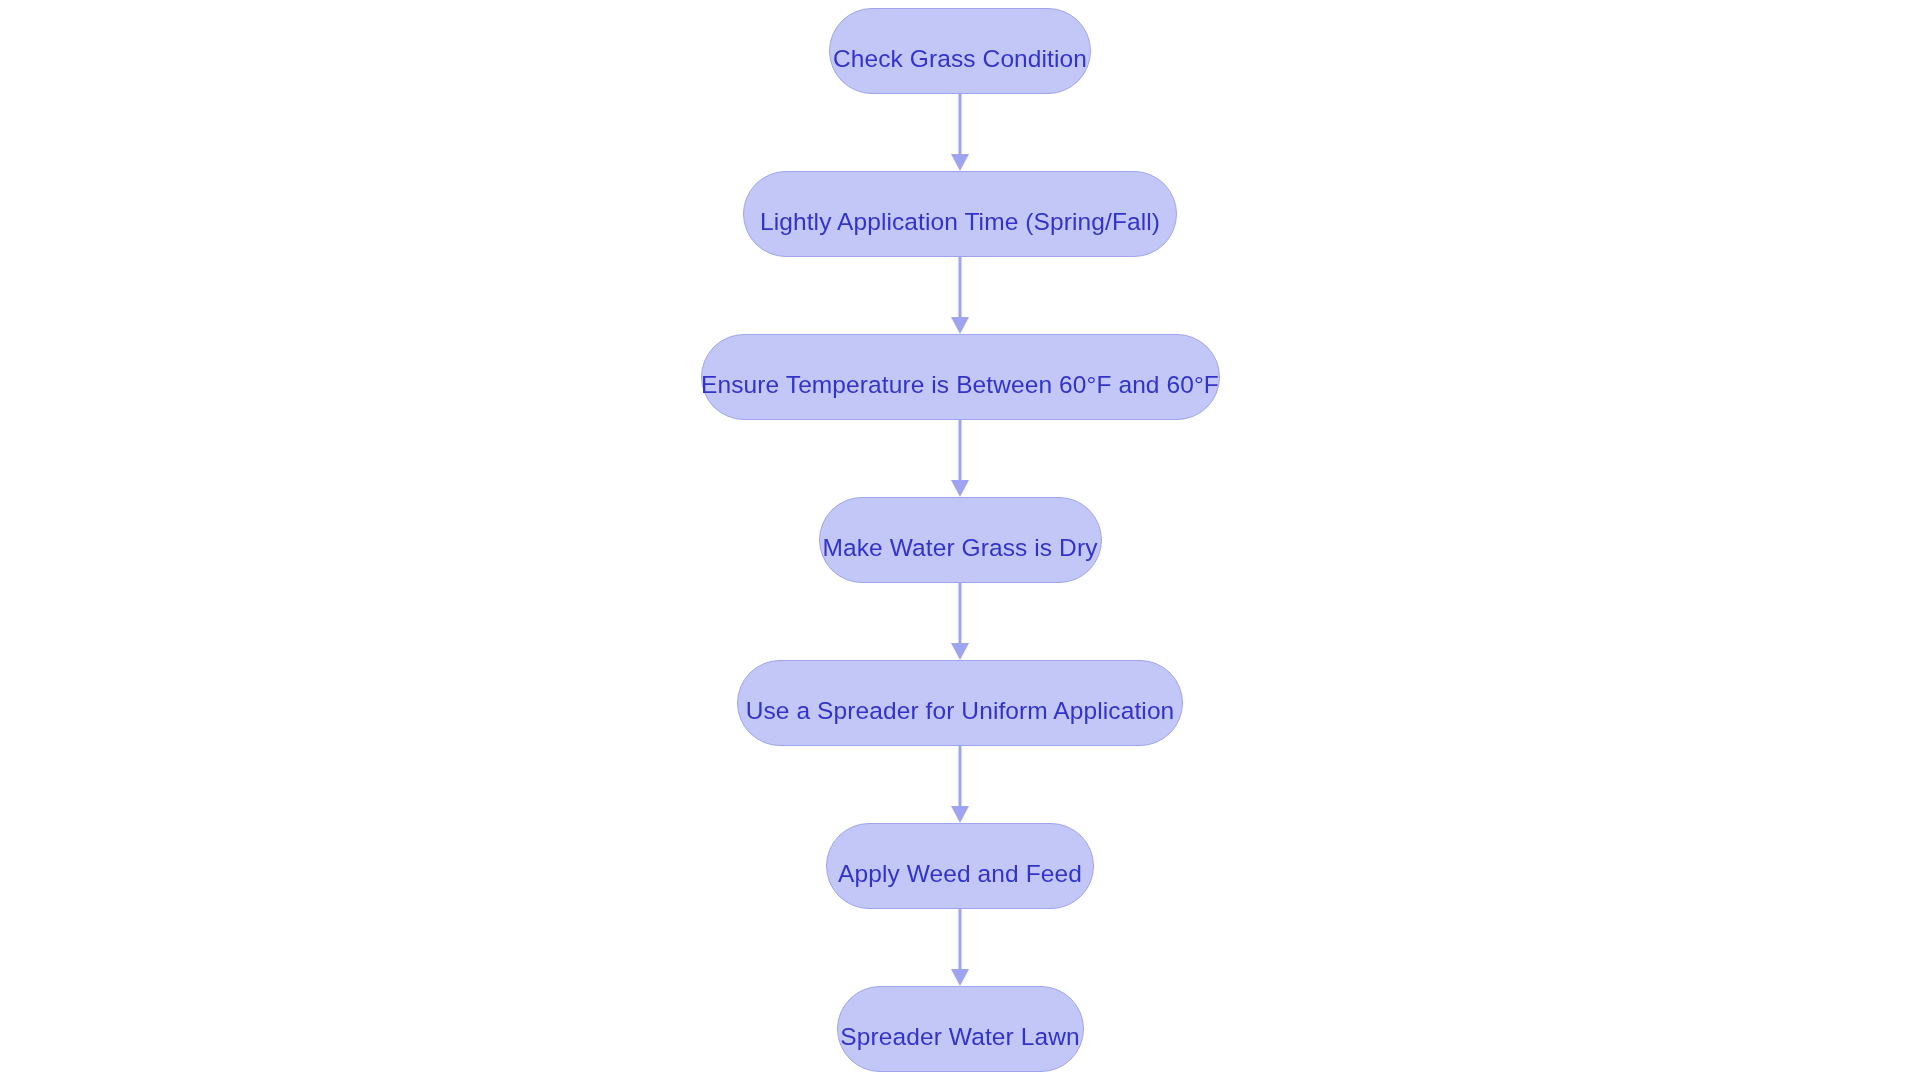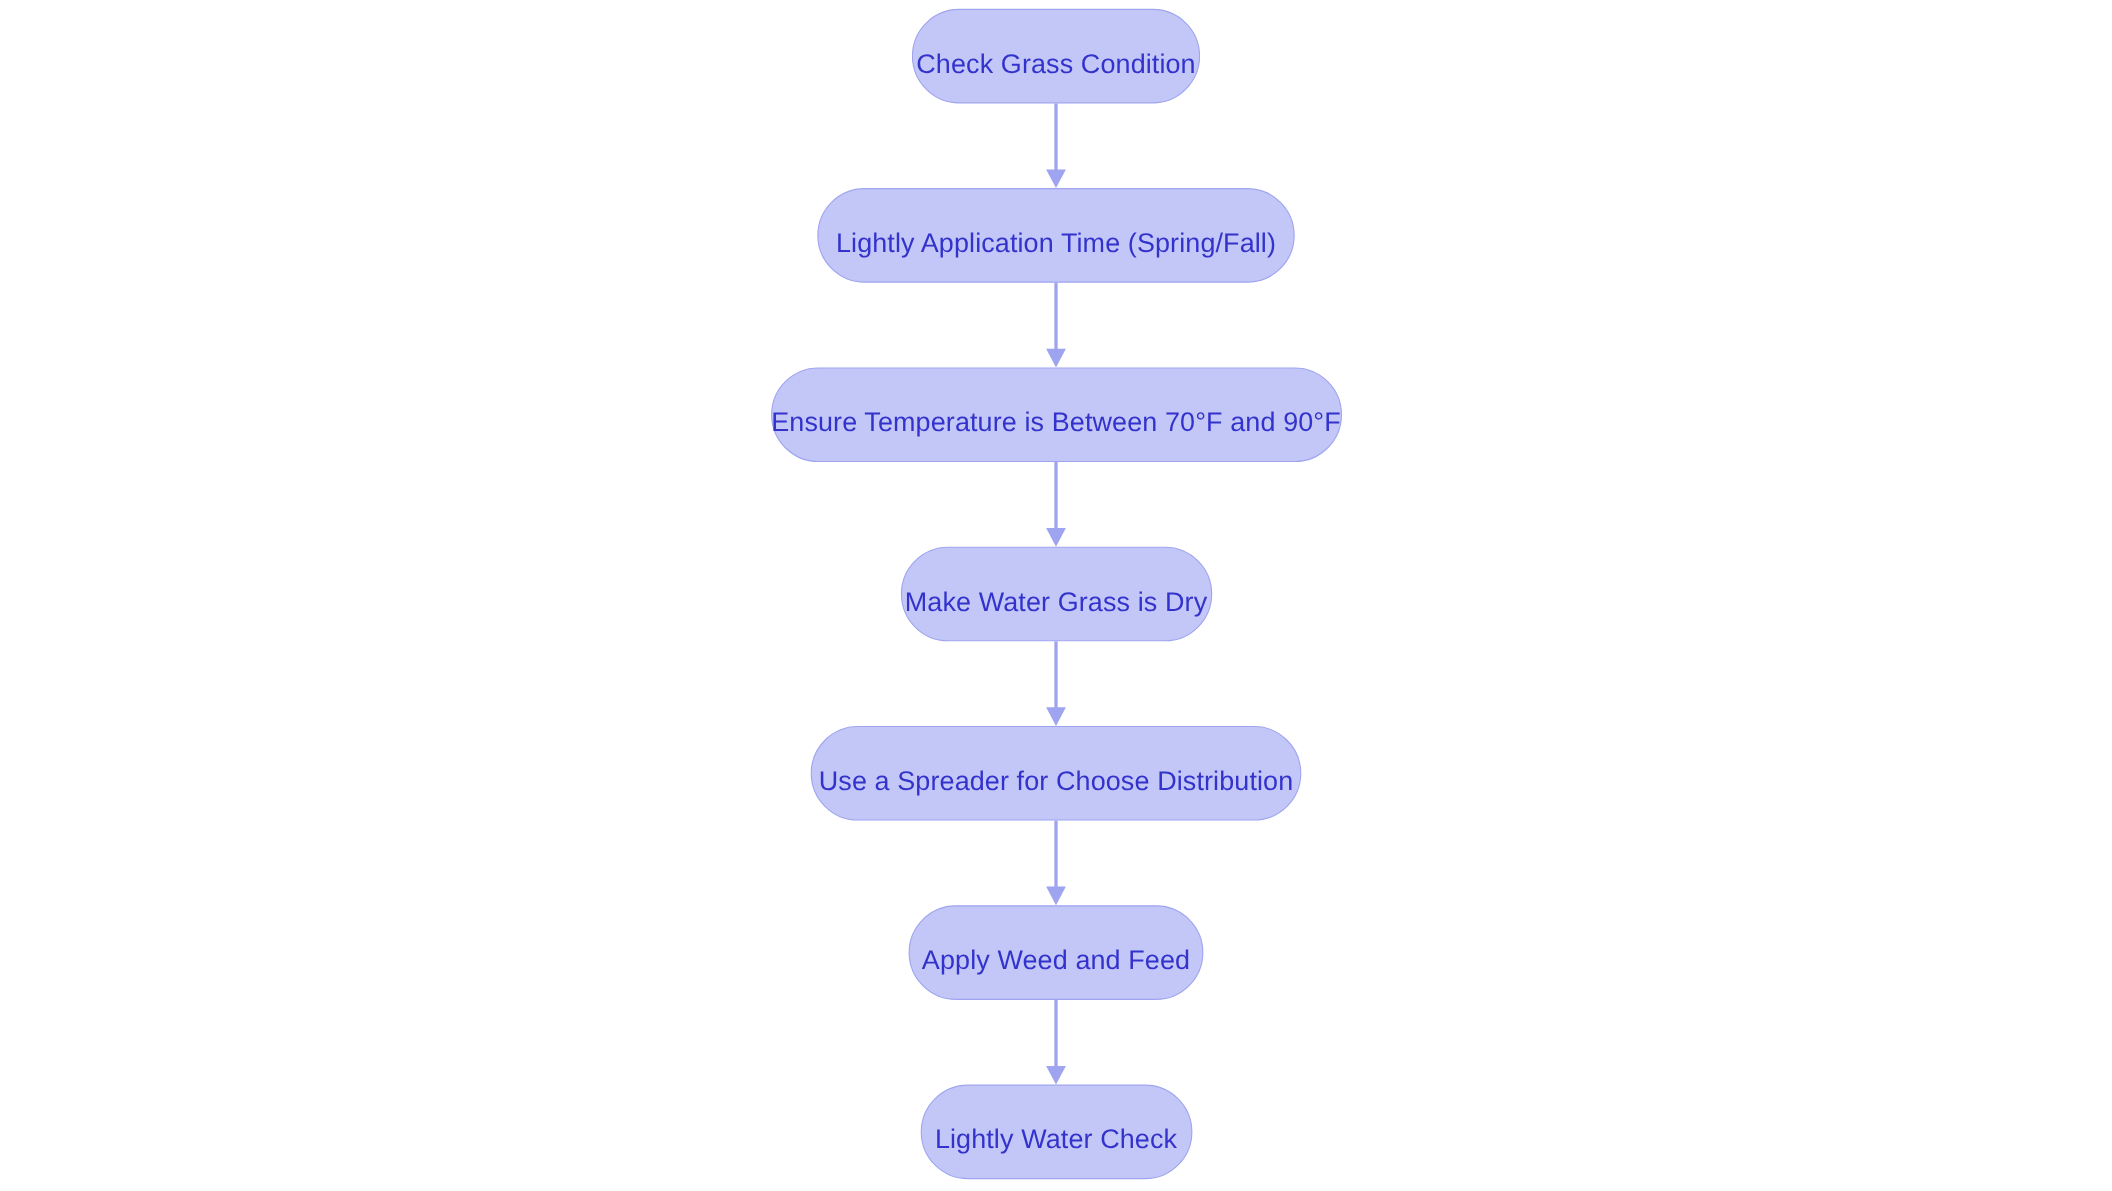--- a/index.html
+++ b/index.html
@@ -117,53 +117,53 @@
     <div class="node w-choose-time">
       <span class="node-label">Lightly Application Time (Spring/Fall)</span>
     </div>
 
     <div class="connector">
       <span class="conn-line"></span>
       <span class="conn-arrow"></span>
     </div>
 
     <div class="node w-ensure-temp">
-      <span class="node-label">Ensure Temperature is Between 70°F and 90°F</span>
+      <span class="node-label">Ensure Temperature is Between 60°F and 60°F</span>
     </div>
 
     <div class="connector">
       <span class="conn-line"></span>
       <span class="conn-arrow"></span>
     </div>
 
     <div class="node w-grass-dry">
       <span class="node-label">Make Water Grass is Dry</span>
     </div>
 
     <div class="connector">
       <span class="conn-line"></span>
       <span class="conn-arrow"></span>
     </div>
 
     <div class="node w-spreader">
-      <span class="node-label">Use a Spreader for Choose Distribution</span>
+      <span class="node-label">Use a Spreader for Uniform Application</span>
     </div>
 
     <div class="connector">
       <span class="conn-line"></span>
       <span class="conn-arrow"></span>
     </div>
 
     <div class="node w-apply-weed-feed">
       <span class="node-label">Apply Weed and Feed</span>
     </div>
 
     <div class="connector">
       <span class="conn-line"></span>
       <span class="conn-arrow"></span>
     </div>
 
     <div class="node w-water-lawn">
-      <span class="node-label">Lightly Water Check</span>
+      <span class="node-label">Spreader Water Lawn</span>
     </div>
 
   </div>
 </div>
 
 </body></html>

